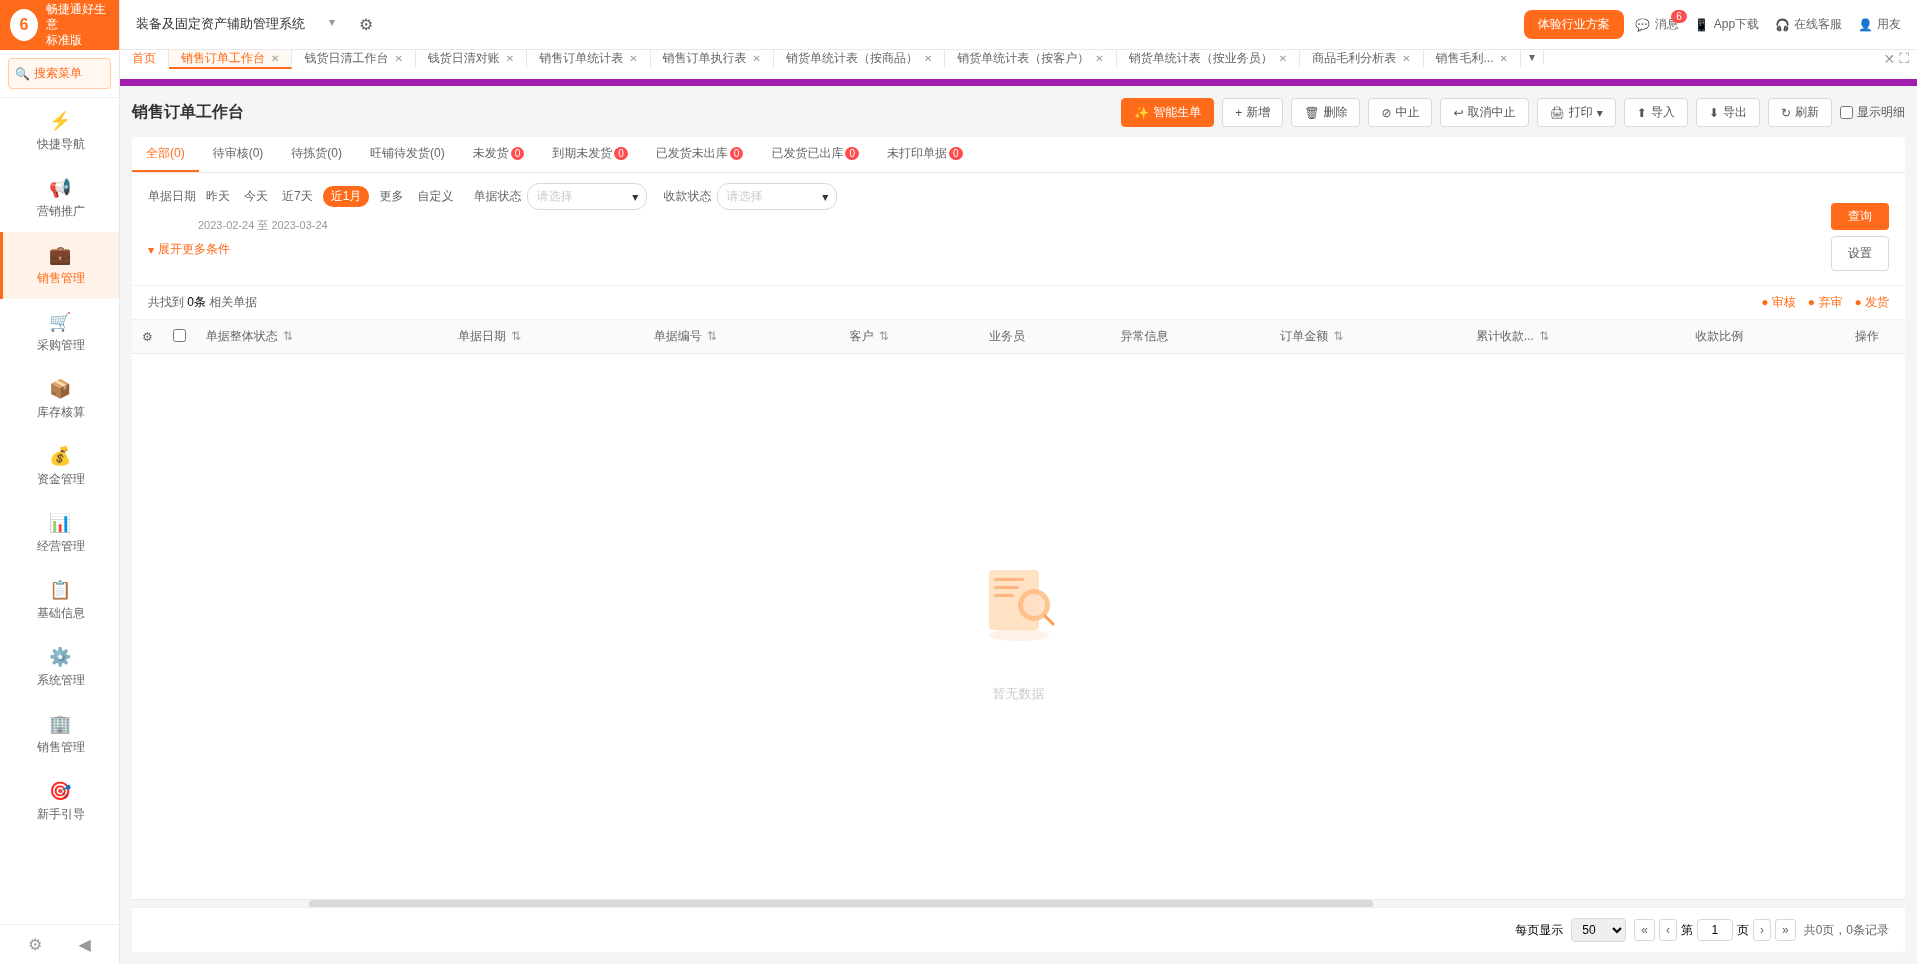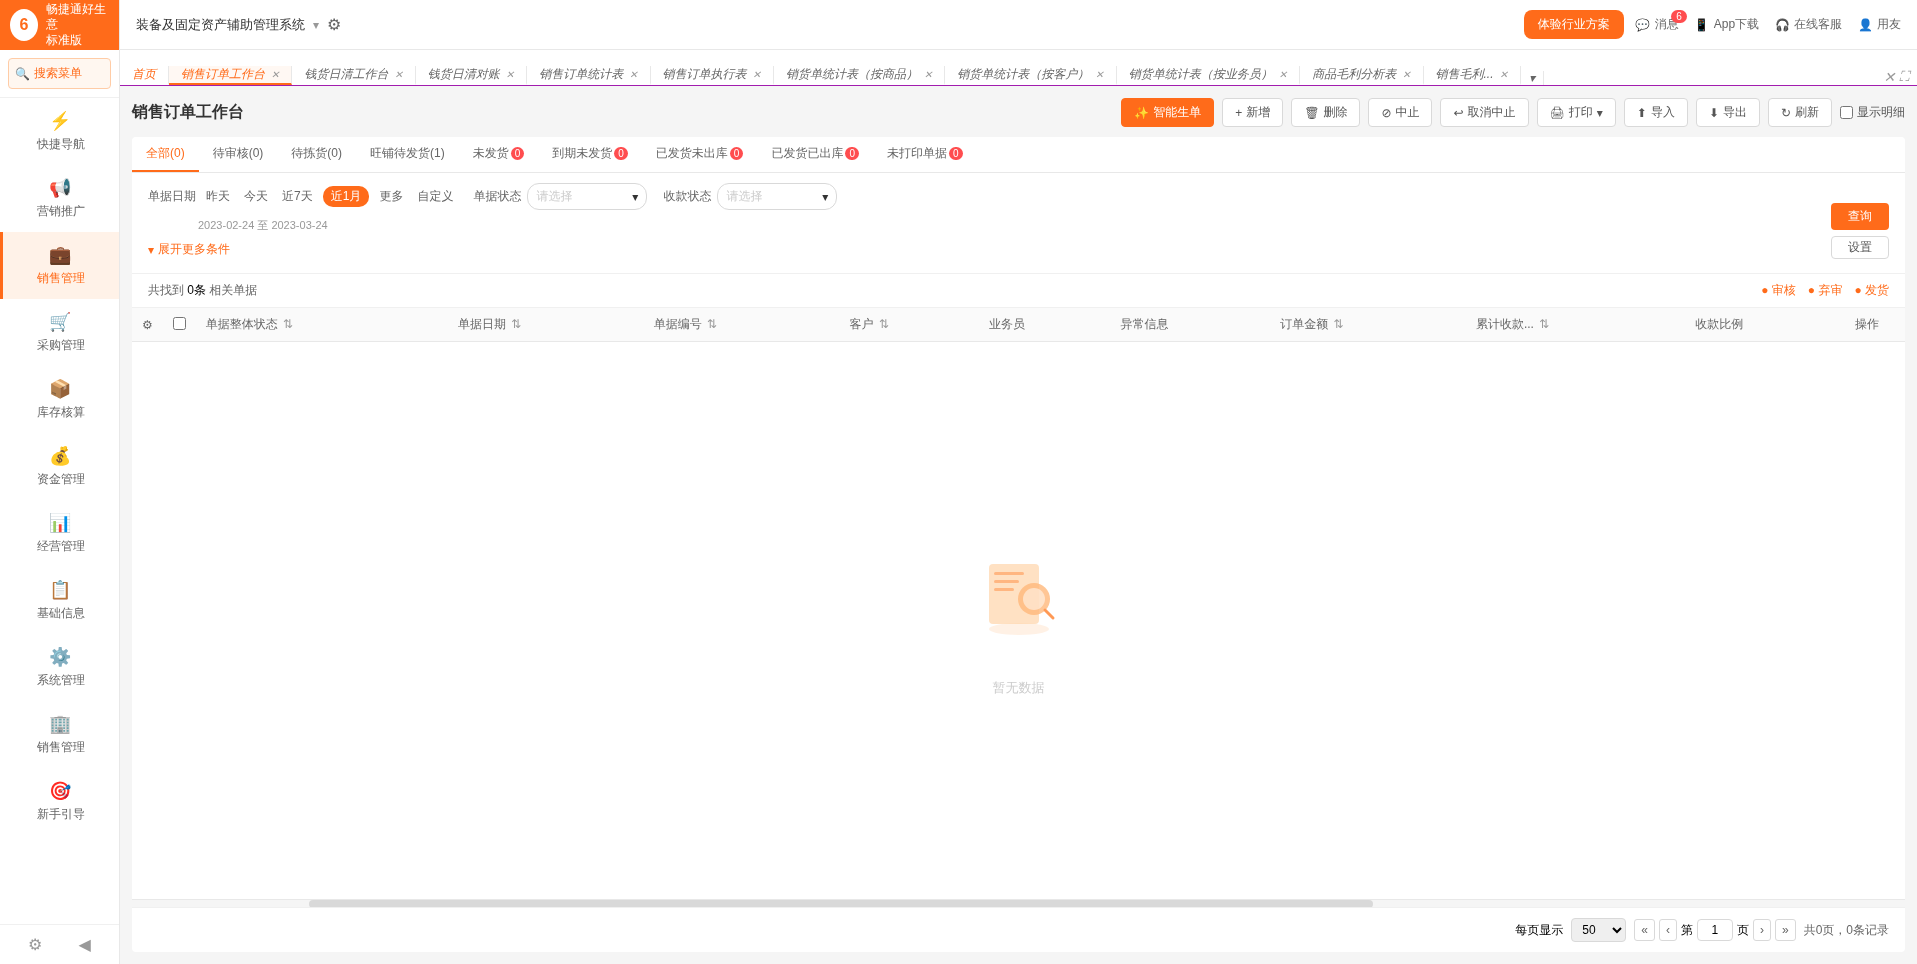--- a/index.html
+++ b/index.html
@@ -16,33 +16,33 @@
     .sidebar-nav-item.active { background: #fff2e8; color: #ff6b1a; border-left: 3px solid #ff6b1a; }
     .sidebar-nav-item .nav-icon { font-size: 18px; }
     .sidebar-bottom { margin-top: auto; padding: 10px; display: flex; justify-content: space-around; border-top: 1px solid #f0f0f0; }
     .sidebar-bottom-btn { cursor: pointer; color: #999; font-size: 16px; }
 
     
     .main { flex: 1; display: flex; flex-direction: column; overflow: hidden; }
 
     
     .topbar { height: 50px; background: #fff; border-bottom: 1px solid #e8e8e8; display: flex; align-items: center; padding: 0 16px; gap: 12px; }
-    .topbar-title { flex: 1; font-size: 13px; color: #333; display: flex; align-items: center; gap: 8px; }
+    .topbar-title { flex: 1; font-size: 13px; color: #333; display: flex; align-items: flex-start; gap: 24px; }
     .topbar-title-text { font-weight: 500; }
     .topbar-arrow { color: #999; font-size: 12px; cursor: pointer; }
     .topbar-gear { color: #666; cursor: pointer; font-size: 16px; }
     .topbar-solution-btn { background: #ff6b1a; color: #fff; border: none; padding: 6px 14px; border-radius: 8px; cursor: pointer; font-size: 12px; }
     .topbar-right { display: flex; align-items: center; gap: 16px; }
     .topbar-msg { display: flex; align-items: center; gap: 4px; color: #666; cursor: pointer; font-size: 12px; position: relative; }
     .topbar-badge { background: #ff4d4f; color: #fff; border-radius: 10px; font-size: 10px; padding: 1px 5px; position: absolute; top: -6px; right: -8px; }
     .topbar-btn { color: #666; cursor: pointer; font-size: 12px; display: flex; align-items: center; gap: 4px; }
     .topbar-user { color: #666; cursor: pointer; font-size: 12px; display: flex; align-items: center; gap: 4px; }
 
     
-    .tabbar { height: 36px; background: #fff; border-bottom: 1px solid #a21caf; display: flex; align-items: flex-end; overflow: hidden; font-style: italic; }
+    .tabbar { height: 36px; background: #fff; border-bottom: 7px solid #a21caf; display: flex; align-items: flex-start; overflow: hidden; }
     .tab-item { display: flex; align-items: center; padding: 0 12px; gap: 6px; font-size: 12px; color: #666; cursor: pointer; border-right: 1px solid #e8e8e8; white-space: nowrap; border-bottom: 2px solid transparent; flex-shrink: 0; }
     .tab-item.home { color: #ff6b1a; font-weight: 500; }
     .tab-item.active { color: #ff6b1a; border-bottom: 2px solid #ff6b1a; background: #fff8f3; }
     .tab-item .tab-close { color: #999; font-size: 10px; cursor: pointer; }
     .tab-more { display: flex; align-items: center; padding: 0 8px; cursor: pointer; color: #666; border-right: 1px solid #e8e8e8; }
     .tab-actions { display: flex; align-items: center; padding: 0 8px; gap: 4px; margin-left: auto; }
     .tab-actions span { cursor: pointer; color: #999; font-size: 14px; }
 
     
     .content { flex: 1; display: flex; flex-direction: column; overflow: hidden; background: #f5f5f5; padding: 12px; }
@@ -64,21 +64,21 @@
     .filter-area { background: #fff; padding: 10px 16px; border-bottom: 1px solid #f0f0f0; }
     .filter-row { display: flex; align-items: center; gap: 16px; flex-wrap: wrap; }
     .filter-item { display: flex; align-items: center; gap: 6px; }
     .filter-label { color: #666; font-size: 12px; white-space: nowrap; }
     .filter-date-options { display: flex; gap: 6px; align-items: center; }
     .filter-date-btn { color: #666; font-size: 12px; cursor: pointer; padding: 2px 4px; }
     .filter-date-btn.active { color: #fff; background: #ff6b1a; border-radius: 10px; padding: 2px 8px; }
     .filter-select { border: 1px solid #d9d9d9; border-radius: 12px; padding: 4px 8px; font-size: 12px; color: #333; min-width: 120px; background: #fff; cursor: pointer; display: flex; align-items: center; justify-content: space-between; gap: 4px; }
     .expand-more { color: #ff6b1a; font-size: 12px; cursor: pointer; display: flex; align-items: center; gap: 4px; border: none; background: none; }
     .btn-query { background: #ff6b1a; color: #fff; border: none; padding: 5px 16px; border-radius: 4px; cursor: pointer; font-size: 12px; margin-top: 16px; }
-    .btn-setting { background: #fff; color: #555; border: 1px solid #d9d9d9; padding: 2px 16px; border-radius: 4px; cursor: pointer; font-size: 12px; }
+    .btn-setting { background: #fff; color: #555; border: 1px solid #d9d9d9; padding: 8px 16px; border-radius: 4px; cursor: pointer; font-size: 12px; }
     .table-toolbar { padding: 8px 16px; display: flex; align-items: center; justify-content: space-between; border-bottom: 1px solid #f0f0f0; }
     .table-count { font-size: 12px; color: #666; }
     .table-count .num { color: #000000; font-weight: normal; }
     .table-toolbar-right { display: flex; gap: 12px; }
     .toolbar-action { color: #ff6b1a; font-size: 12px; cursor: pointer; display: flex; align-items: center; gap: 3px; }
     table { width: 100%; border-collapse: collapse; font-size: 12px; }
     th { background: #fafafa; border-bottom: 1px solid #e8e8e8; padding: 8px 10px; text-align: left; color: #666; font-weight: normal; white-space: nowrap; }
     .th-sort { color: #999; margin-left: 2px; cursor: pointer; }
     .checkbox-col { width: 30px; }
     .action-col { width: 60px; }
@@ -307,21 +307,21 @@
         </label>
       </div>
     </div>
 
     <div style="background:#fff; border-radius:4px; display:flex; flex-direction:column; flex:1; overflow:hidden;">
 
       <div class="subtabs">
         <div class="subtab active">全部(0)</div>
         <div class="subtab">待审核(0)</div>
         <div class="subtab">待拣货(0)</div>
-        <div class="subtab">旺铺待发货(1)</div>
+        <div class="subtab">旺铺待发货(0)</div>
         <div class="subtab">未发货<span class="badge-red">0</span></div>
         <div class="subtab">到期未发货<span class="badge-red">0</span></div>
         <div class="subtab">已发货未出库<span class="badge-red">0</span></div>
         <div class="subtab">已发货已出库<span class="badge-red">0</span></div>
         <div class="subtab">未打印单据<span class="badge-red">0</span></div>
       </div>
 
       <div class="filter-area">
         <div class="filter-wrapper">
           <div class="filter-left">

